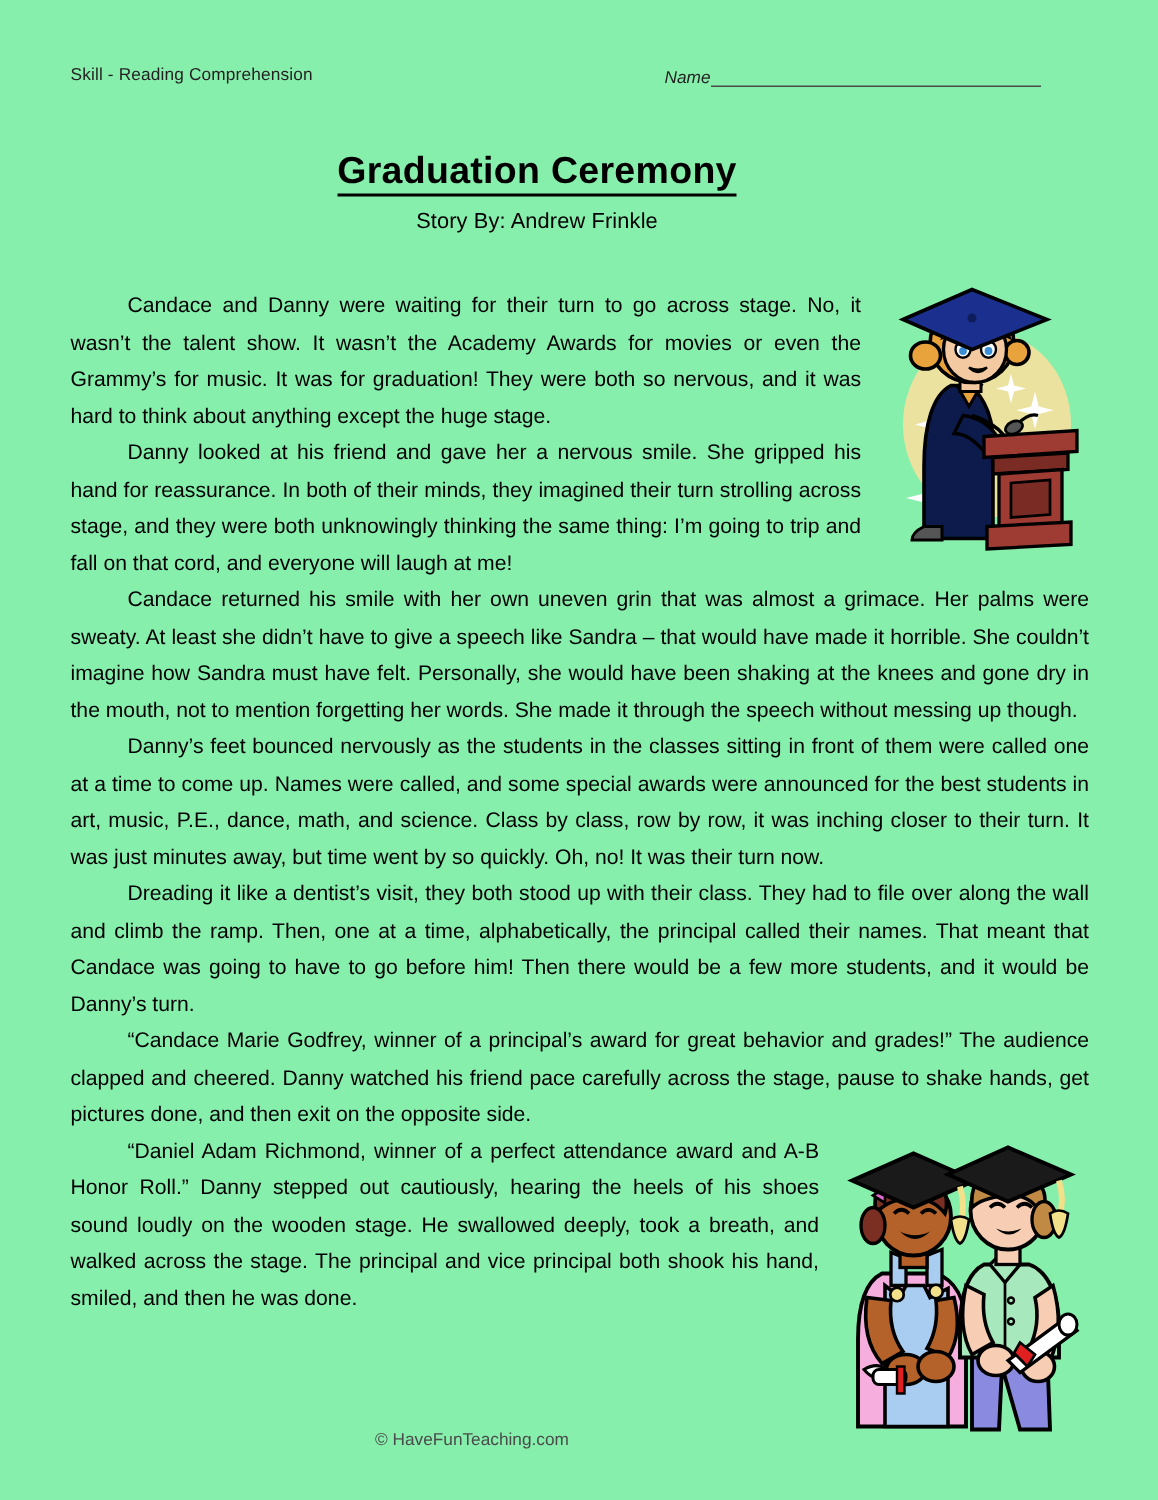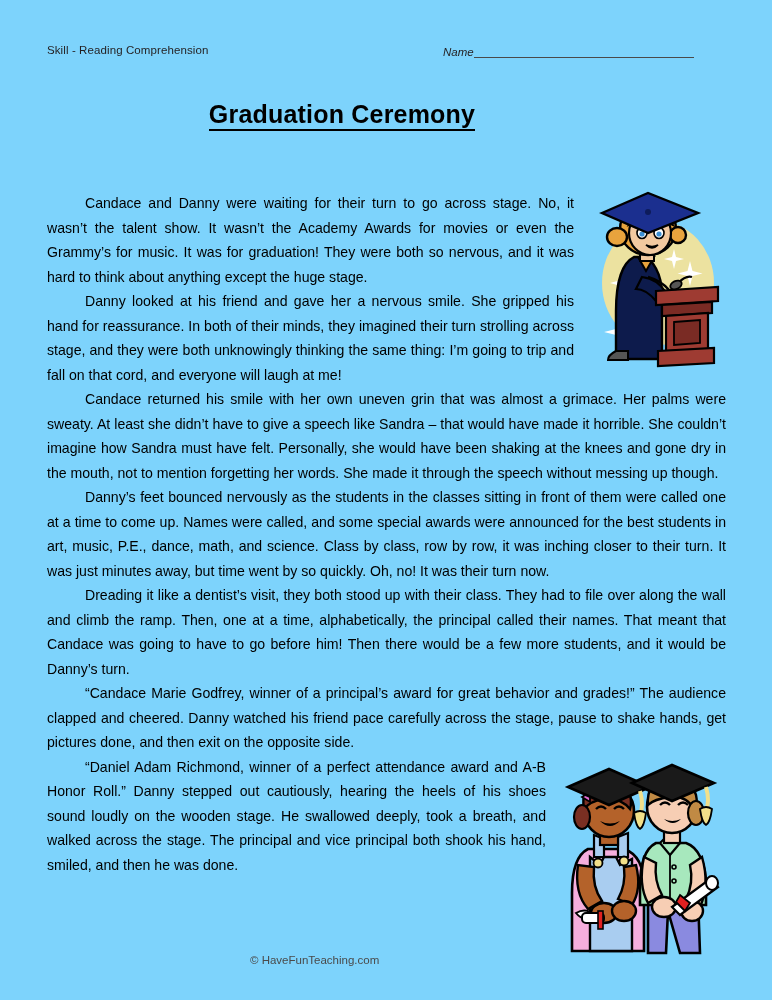--- a/index.html
+++ b/index.html
@@ -8,21 +8,21 @@
     background: #ffffff;
   }
   body {
     font-family: "Liberation Sans", sans-serif;
     color: #000000;
   }
   .page {
     position: relative;
     width: 772px;
     height: 1000px;
-    background: #7dd3fc;
+    background: #86efac;
     overflow: hidden;
     box-sizing: border-box;
   }
 
   
   .header {
     position: absolute;
     top: 44px;
     left: 47px;
     right: 47px;
@@ -55,21 +55,21 @@
     width: 220px;
     border-bottom: 1.4px solid #4a4a4a;
     height: 13px;
     margin-left: 0px;
   }
 
   
   .title-wrap {
     position: absolute;
     top: 100px;
-    left: 0;
+    left: 16px;
     width: 684px;
     text-align: center;
   }
   .title {
     display: inline-block;
     font-size: 25px;
     font-weight: bold;
     letter-spacing: 0.2px;
     border-bottom: 2.2px solid #000;
     padding-bottom: 1px;
@@ -138,20 +138,21 @@
   <div class="header">
     <div class="skill-label">Skill - Reading Comprehension</div>
     <div class="name-block">
       <span class="name-label">Name</span>
       <span class="name-rule"></span>
     </div>
   </div>
 
   <div class="title-wrap">
     <div class="title">Graduation Ceremony</div>
+    <div class="byline">Story By: Andrew Frinkle</div>
   </div>
 
   <div class="story">
 
     <div class="float-img-1">
       <svg class="illo1" viewBox="0 0 140 178" xmlns="http://www.w3.org/2000/svg">
 
         <ellipse cx="72" cy="92" rx="56" ry="62" fill="#ece2a0"></ellipse>
 
         <g fill="#ffffff">

